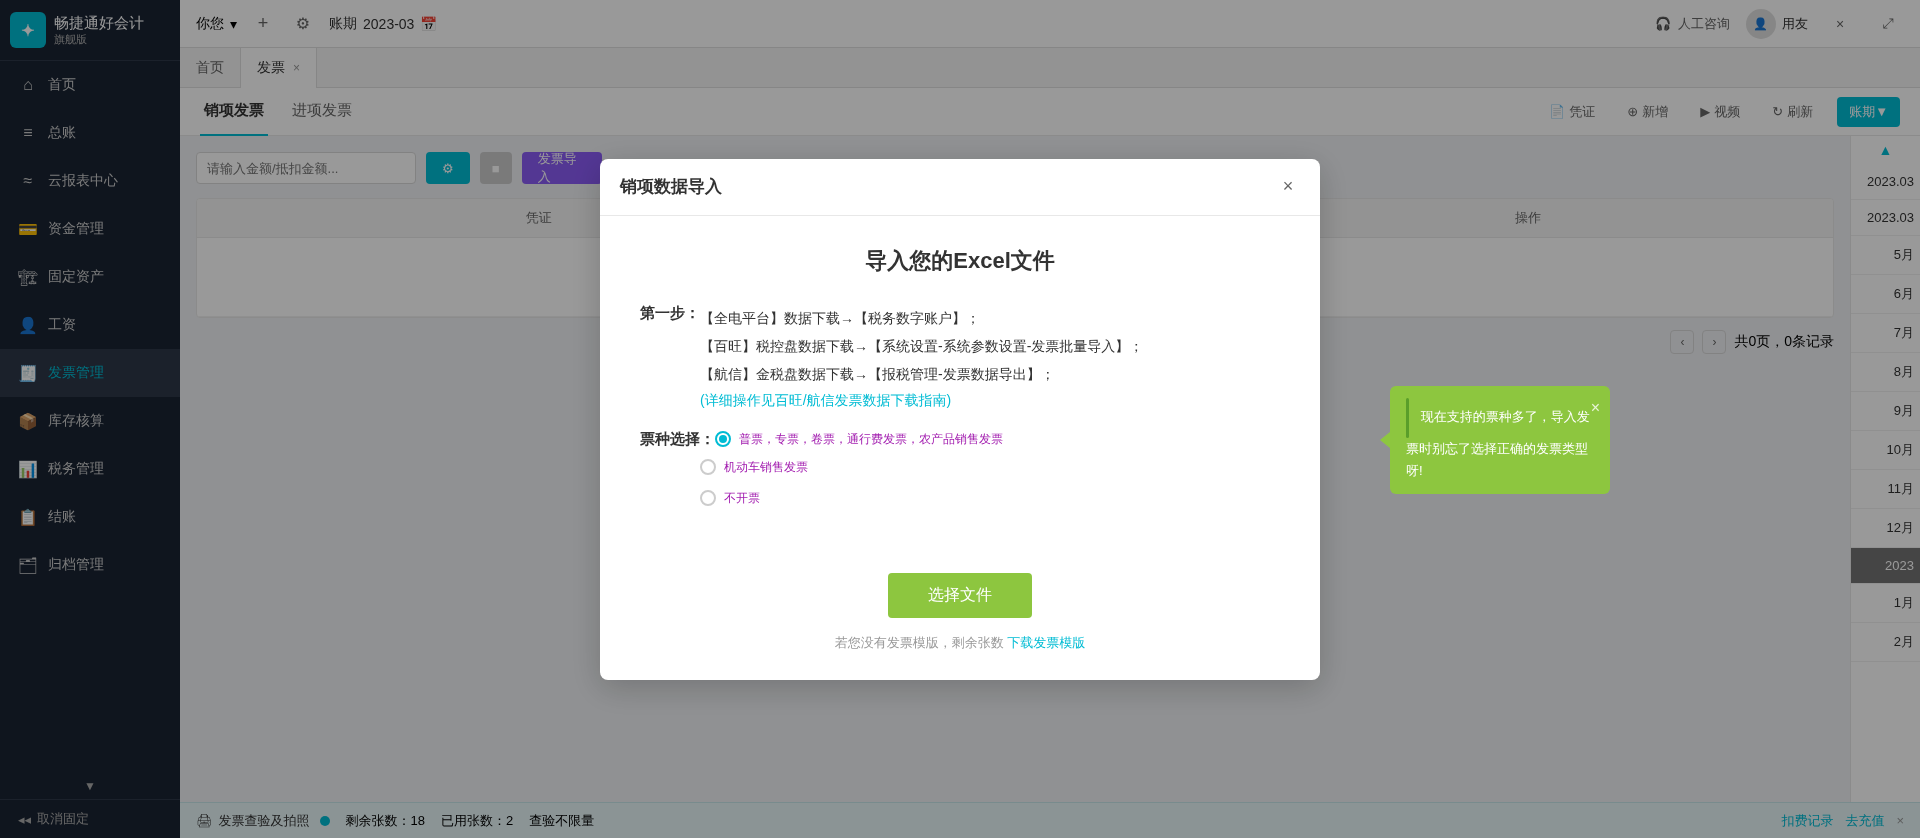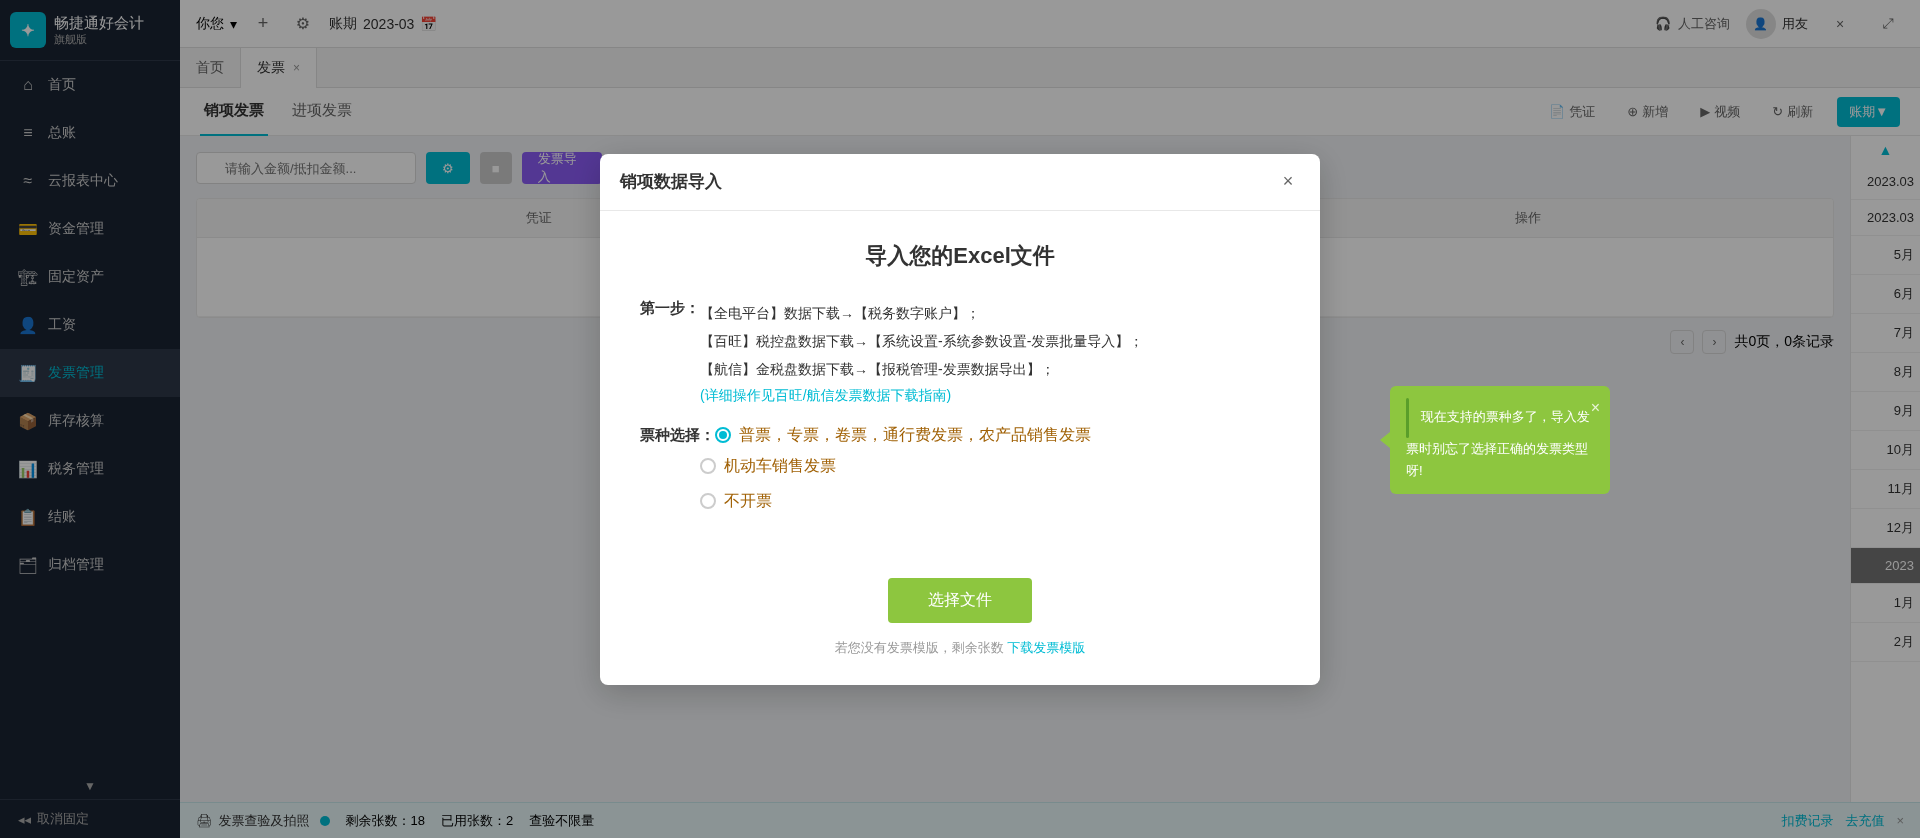--- a/index.html
+++ b/index.html
@@ -51,21 +51,21 @@
     .page-actions { margin-left: auto; display: flex; align-items: center; gap: 16px; }
     .action-btn { display: flex; align-items: center; gap: 4px; color: #666; cursor: pointer; font-size: 13px; padding: 4px 8px; }
     .period-btn { background: #00bcd4; color: white; padding: 6px 12px; border-radius: 4px; cursor: pointer; font-size: 13px; }
 
     
     .content-area { flex: 1; display: flex; overflow: hidden; }
     .content-main { flex: 1; padding: 16px; overflow: auto; position: relative; }
 
     
     .filter-bar { display: flex; align-items: center; gap: 10px; margin-bottom: 14px; }
-    .filter-input { width: 220px; height: 32px; border: 1px solid #d9d9d9; border-radius: 4px; padding: 0 28px; font-size: 13px; color: #999; }
+    .filter-input { width: 220px; height: 32px; border: 1px solid #d9d9d9; border-radius: 4px; padding: 0 10px; font-size: 13px; color: #999; }
     .filter-btn-primary { height: 32px; padding: 0 16px; background: #00bcd4; color: white; border: none; border-radius: 4px; cursor: pointer; display: flex; align-items: center; gap: 4px; font-size: 13px; }
     .table-container { background: white; border: 1px solid #e8e8e8; border-radius: 4px; overflow: hidden; }
     .table { width: 100%; border-collapse: collapse; }
     .table th { background: #f5f5f5; padding: 10px 12px; text-align: left; font-size: 13px; color: #666; border-bottom: 1px solid #e8e8e8; font-weight: normal; }
     .table td { padding: 10px 12px; font-size: 13px; color: #333; border-bottom: 1px solid #f0f0f0; }
 
     
     .months-sidebar { width: 70px; background: #fff; border-left: 1px solid #e8e8e8; display: flex; flex-direction: column; overflow-y: auto; }
     .month-item { padding: 10px 6px; text-align: right; cursor: pointer; font-size: 13px; color: #333; border-bottom: 1px solid #f0f0f0; }
     .month-item.active { background: #737373; color: white; font-weight: normal; }
@@ -83,21 +83,21 @@
     .modal-header { padding: 16px 20px; border-bottom: 1px solid #e8e8e8; display: flex; align-items: center; justify-content: space-between; }
     .modal-title { font-size: 17px; font-weight: 600; color: #333; }
     .modal-close { width: 24px; height: 24px; display: flex; align-items: center; justify-content: center; cursor: pointer; color: #666; font-size: 18px; }
     .modal-body { padding: 30px 40px 30px; }
     .modal-main-title { text-align: center; font-size: 22px; font-weight: bold; color: #333; margin-bottom: 28px; }
 
     .step-row { margin-bottom: 20px; }
     .step-line { font-size: 14px; color: #333; line-height: 2; }
     .step-link { color: #00bcd4; cursor: pointer; text-decoration: none; }
 
-    .radio-option { display: flex; align-items: center; gap: 8px; margin-bottom: 14px; padding-left: 60px; cursor: pointer; font-size: 16px; color: #a16207; }
+    .radio-option { display: flex; align-items: center; gap: 8px; margin-bottom: 14px; padding-left: 60px; cursor: pointer; font-size: 12px; color: #a21caf; }
     .radio-circle { width: 16px; height: 16px; border: 2px solid #ccc; border-radius: 50%; flex-shrink: 0; display: flex; align-items: center; justify-content: center; }
     .radio-circle.checked { border-color: #00bcd4; }
     .radio-dot { width: 8px; height: 8px; background: #00bcd4; border-radius: 50%; }
 
     .modal-footer { padding: 20px 40px 28px; text-align: center; }
     .select-file-btn { background: #8dc63f; color: white; border: none; border-radius: 4px; padding: 12px 40px; font-size: 16px; cursor: pointer; font-weight: 500; }
     .modal-download-text { margin-top: 16px; font-size: 13px; color: #999; }
     .win-btn { width: 32px; height: 32px; display: flex; align-items: center; justify-content: center; cursor: pointer; color: #666; font-size: 14px; border-radius: 4px; }
 
     

